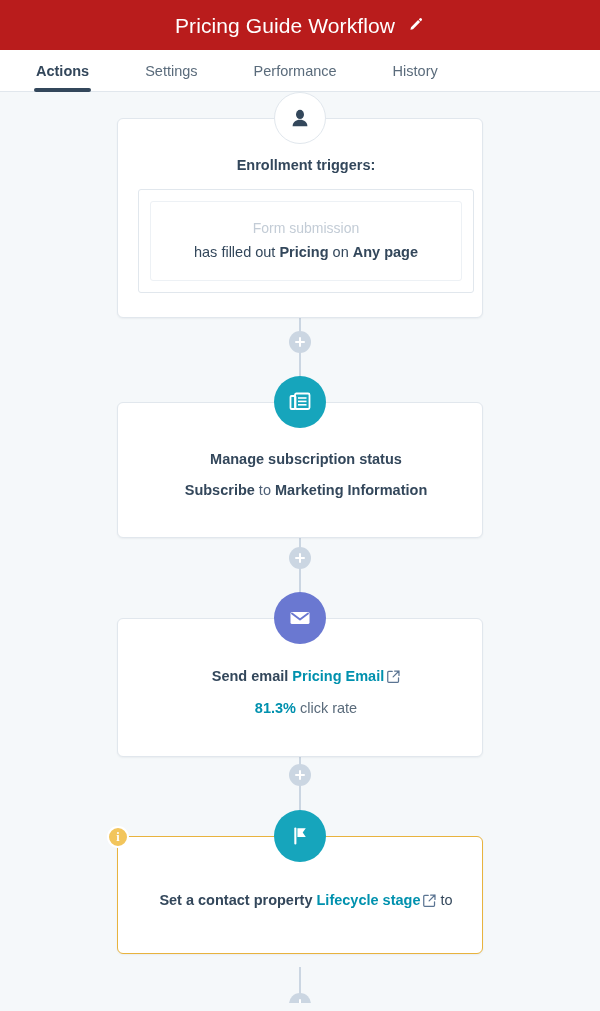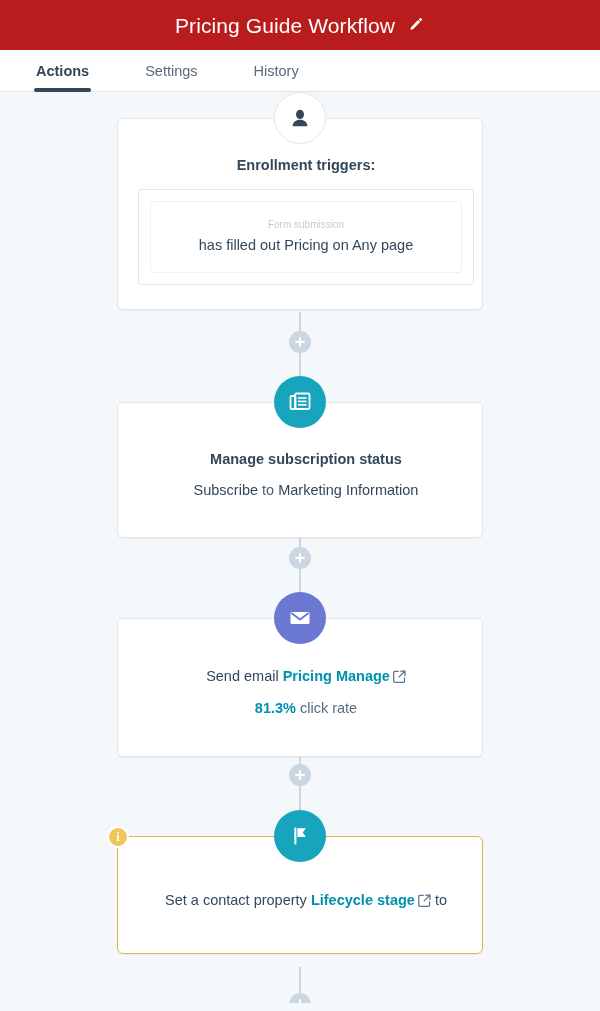--- a/index.html
+++ b/index.html
@@ -164,21 +164,21 @@
     font-size: 14.5px;
     font-weight: 700;
     color: #33475B;
     line-height: 1.5;
   }
   .card-line {
     font-size: 14.5px;
     color: #33475B;
     line-height: 1.55;
   }
-  .card-line .b { font-weight: 400; }
+  .card-line .b { font-weight: 700; }
   .card-line .muted { font-weight: 400; color: #4E6077; }
   .link {
     color: #0091AE;
     font-weight: 700;
     cursor: pointer;
     text-decoration: none;
   }
   .stat { color: #0091AE; font-weight: 700; }
   .stat-rest { color: #5A6B7B; }
   .ext-icon {
@@ -194,21 +194,21 @@
     border: 1px solid #E1E7ED;
     border-radius: 3px;
     padding: 11px;
   }
   .trigger-inner {
     border: 1px solid #EDF1F5;
     border-radius: 3px;
     padding: 13px 10px 16px 10px;
   }
   .trigger-type {
-    font-size: 10px;
+    font-size: 14px;
     color: #C3CCD6;
     line-height: 1.9;
   }
 
   
   .plus-btn {
     position: absolute;
     left: 50%;
     transform: translateX(-50%);
     width: 22px;
@@ -242,20 +242,23 @@
     </svg>
   </div>
 </div>
 
 <div class="tab-bar">
   <div class="tab active">
     <span>Actions</span>
   </div>
   <div class="tab">
     <span>Settings</span>
+  </div>
+  <div class="tab">
+    <span>Performance</span>
   </div>
   <div class="tab">
     <span>History</span>
   </div>
 </div>
 
 <div class="canvas">
 
   <div class="spine" style="top:220px;height:150px;"></div>
   <div class="spine" style="top:436px;height:150px;"></div>
@@ -301,21 +304,21 @@
   <div class="plus-btn" style="top:455px;"></div>
 
   <div class="node" style="top:526px;">
     <div class="node-icon purple">
       <svg width="26" height="26" viewBox="0 0 26 26" aria-hidden="true">
         <rect x="3.5" y="7" width="19" height="12" rx="1.6" fill="#FFFFFF"></rect>
         <path d="M5 8.5l8 6 8-6" fill="none" stroke="#6A78D1" stroke-width="1.9" stroke-linecap="round" stroke-linejoin="round"></path>
       </svg>
     </div>
     <div class="card" style="padding-top:46px;padding-bottom:36px;">
-      <div class="card-line"><span class="b">Send email </span><span class="link">Pricing Manage</span><span class="ext-icon"><svg width="13" height="13" viewBox="0 0 14 14" aria-hidden="true">
+      <div class="card-line"><span class="b">Send email </span><span class="link">Pricing Email</span><span class="ext-icon"><svg width="13" height="13" viewBox="0 0 14 14" aria-hidden="true">
               <path d="M5.6 1.6H1.8A1 1 0 0 0 .8 2.6v9.6a1 1 0 0 0 1 1h9.6a1 1 0 0 0 1-1V8.4" fill="none" stroke="#5B7492" stroke-width="1.35" stroke-linecap="round"></path>
               <path d="M8.2 1.1h4.7v4.7M12.9 1.1L6.6 7.4" fill="none" stroke="#5B7492" stroke-width="1.35" stroke-linecap="round" stroke-linejoin="round"></path>
             </svg></span></div>
       <div class="card-line" style="margin-top:8px;"><span class="stat">81.3%</span><span class="stat-rest"> click rate</span></div>
     </div>
   </div>
 
   <div class="plus-btn" style="top:672px;"></div>
 
   <div class="node" style="top:744px;">

